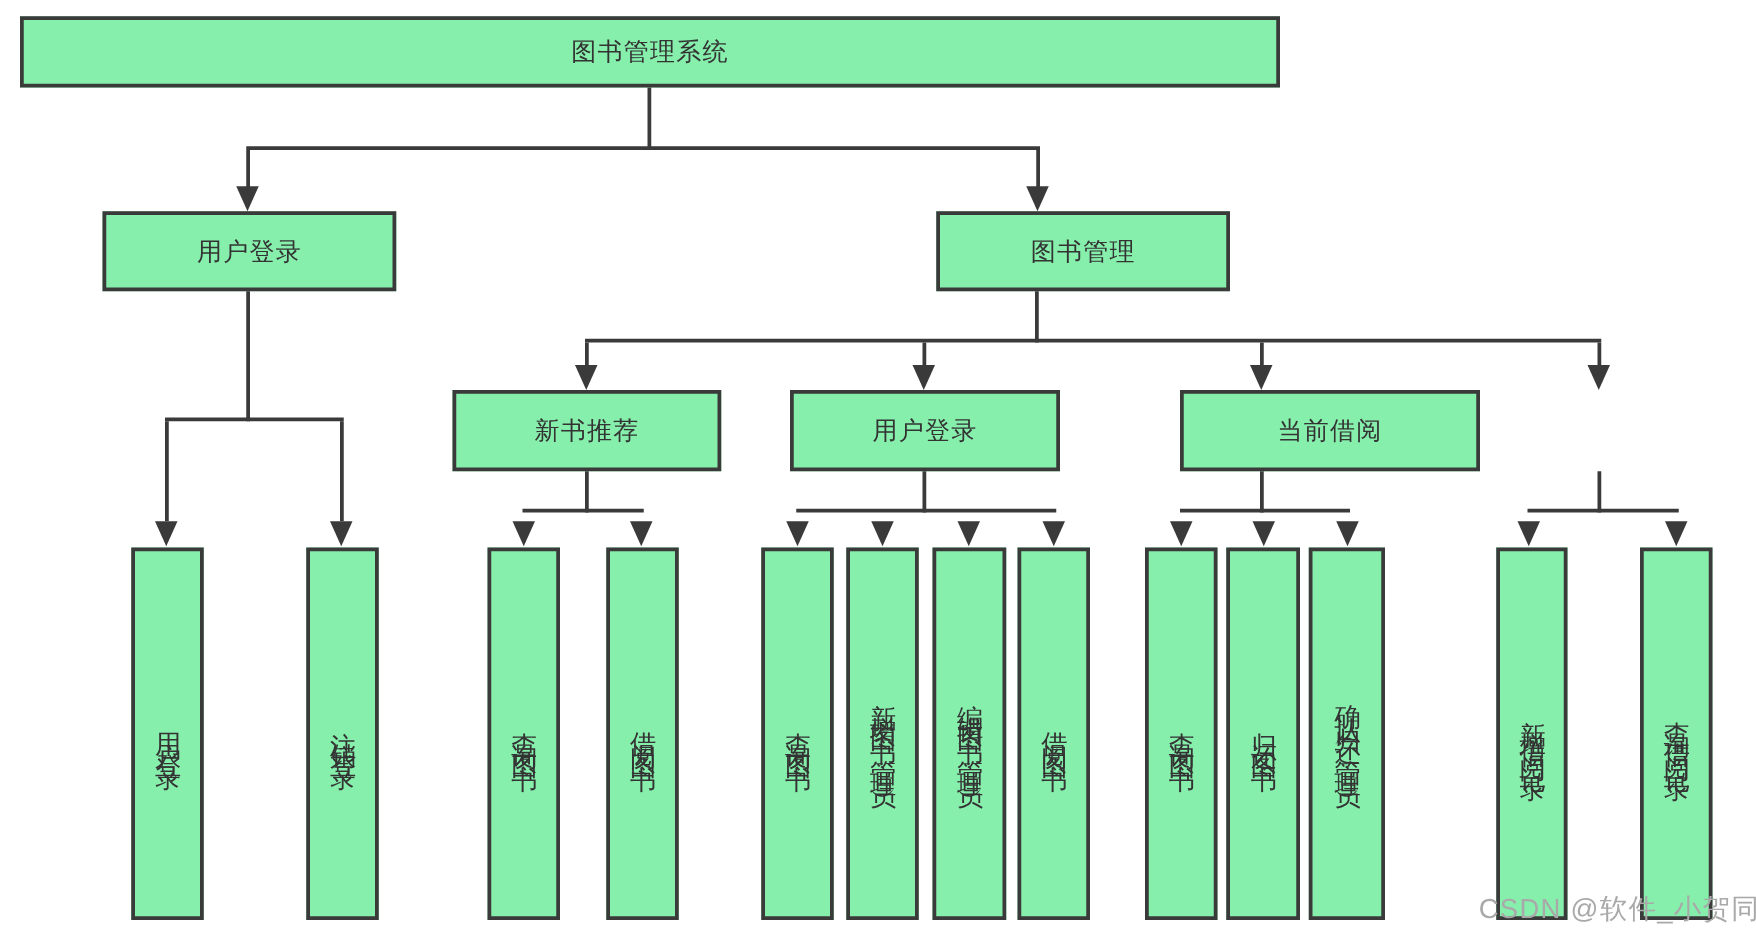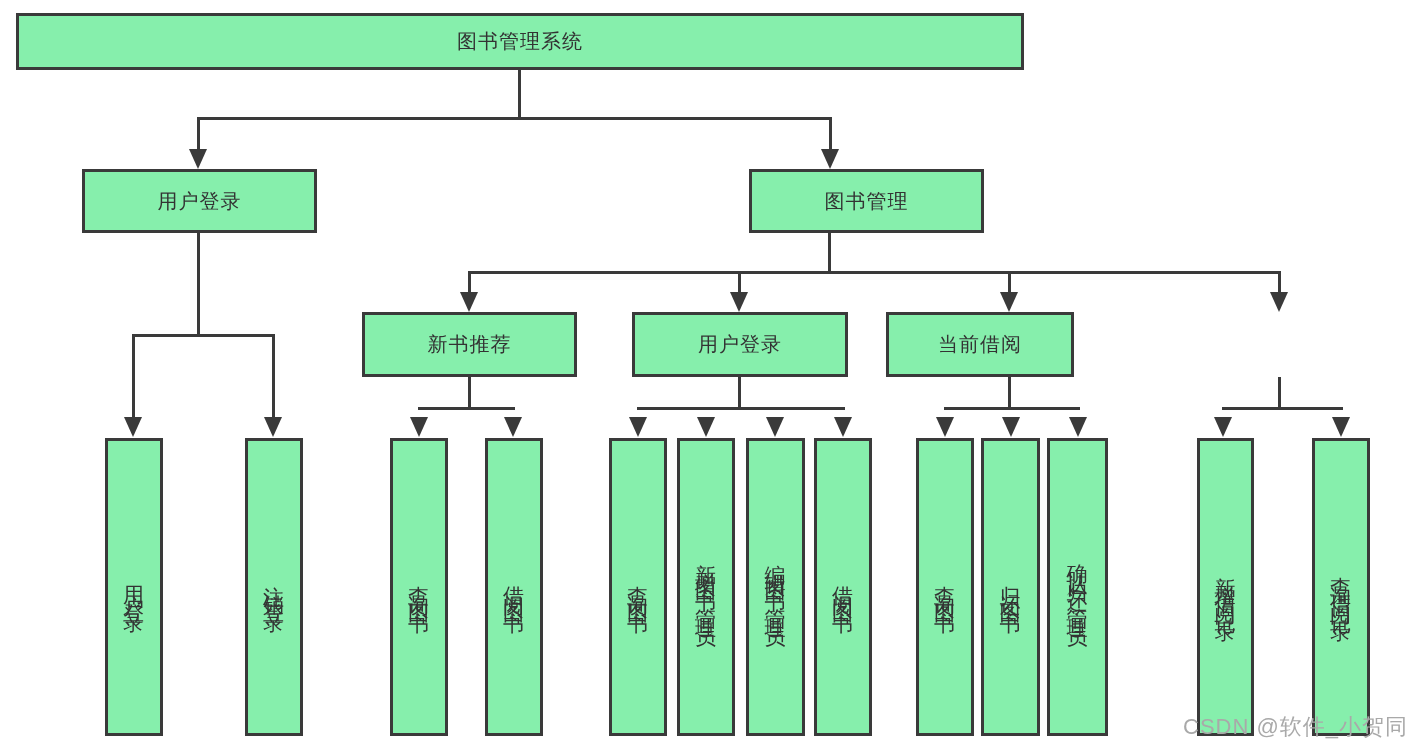--- a/index.html
+++ b/index.html
@@ -98,21 +98,21 @@
   <div class="ah" style="left:1000px;top:292px"></div>
   <div class="vline" style="left:1278px;top:274px;height:20px"></div>
   <div class="ah" style="left:1270px;top:292px"></div>
 
   <div class="box" style="left:362px;top:312px;width:215px;height:65px">
     <span class="lbl">新书推荐</span>
   </div>
   <div class="box" style="left:632px;top:312px;width:216px;height:65px">
     <span class="lbl">用户登录</span>
   </div>
-  <div class="box" style="left:886px;top:312px;width:188px;height:65px">
+  <div class="box" style="left:944px;top:312px;width:240px;height:65px">
     <span class="lbl">当前借阅</span>
   </div>
 
   <div class="vline" style="left:468px;top:377px;height:33px"></div>
   <div class="hline" style="left:418px;top:407px;width:97px"></div>
   <div class="ah" style="left:410px;top:417px"></div>
   <div class="ah" style="left:504px;top:417px"></div>
 
   <div class="vline" style="left:738px;top:377px;height:33px"></div>
   <div class="hline" style="left:637px;top:407px;width:208px"></div>

